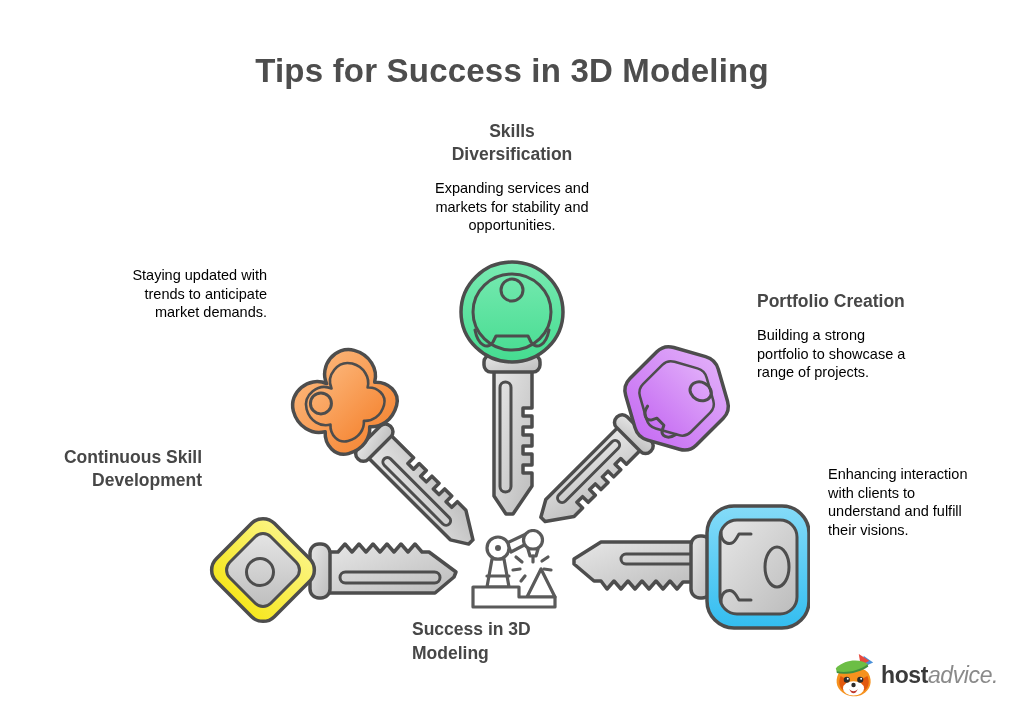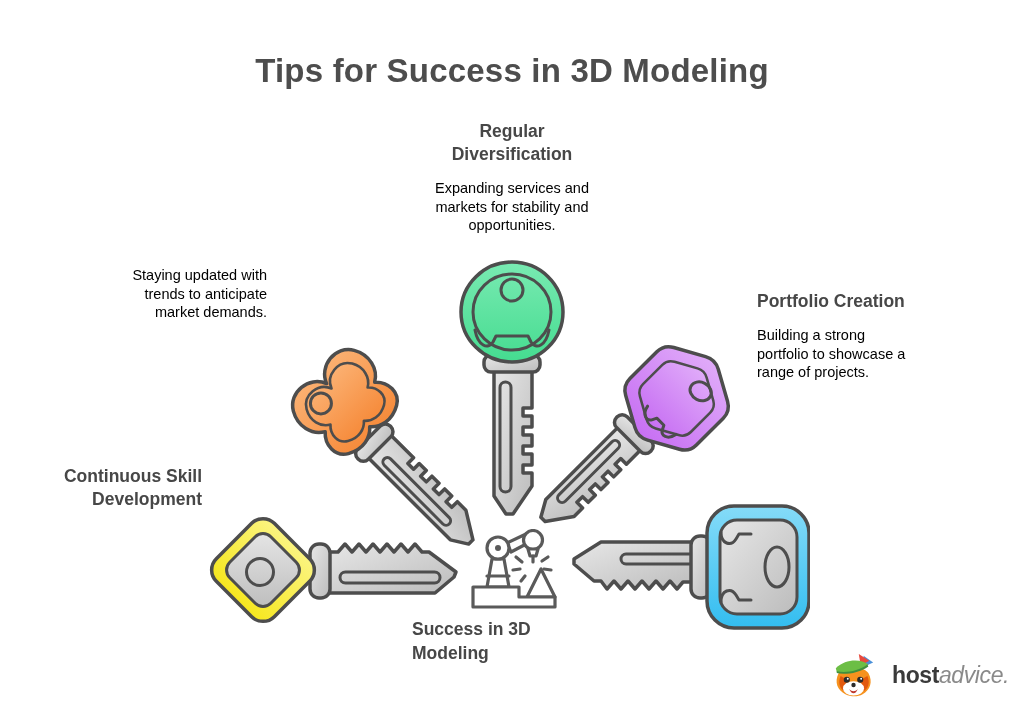--- a/index.html
+++ b/index.html
@@ -25,21 +25,21 @@
   .thin { stroke-width:3px !important; }
   .rot-l { transform:rotate(-45deg); }
   .rot-r { transform:rotate(45deg); }
 
   .robot { position:absolute; left:467px; top:529px; }
   .robot path, .robot circle, .robot rect, .robot line {
     stroke:#5a5a5a; stroke-width:3.2; stroke-linejoin:round; stroke-linecap:round; fill:#ffffff; }
   .robot .nofill { fill:none; }
   .robot .dot { fill:#5a5a5a; stroke:none; }
 
-  .logo { position:absolute; left:832px; top:653px; display:flex; align-items:center; gap:16px; }
+  .logo { position:absolute; left:832px; top:653px; display:flex; align-items:center; gap:5px; }
   .logo .word { font-size:23px; letter-spacing:-0.4px; }
   .logo .host { font-weight:800; color:#3a3a3a; }
   .logo .advice { font-style:italic; font-weight:400; color:#8a8a8a; }
   .fox path, .fox circle, .fox ellipse { stroke:none; }
 </style>
 </head>
 <body>
 
 <div class="canvas">
 
@@ -68,46 +68,50 @@
       <linearGradient id="gBlue" x1="0" y1="0" x2="0" y2="1">
         <stop offset="0" stop-color="#85DBF8"></stop>
           <stop offset="1" stop-color="#33BDF0"></stop>
       </linearGradient>
     </defs>
   </svg>
 
   <div class="title">Tips for Success in 3D Modeling</div>
 
   <div class="tip ta-c" style="left:400px; top:120px; width:224px;">
-    <div class="hd">Regular
+    <div class="hd">Skills
 Diversification</div>
     <div class="bd">Expanding services and
 markets for stability and
 opportunities.</div>
   </div>
 
   <div class="tip ta-r" style="left:97px; top:266px; width:170px;">
     <div class="bd">Staying updated with
 trends to anticipate
 market demands.</div>
   </div>
 
   <div class="tip ta-l" style="left:757px; top:290px; width:190px;">
     <div class="hd">Portfolio Creation</div>
     <div class="bd">Building a strong
 portfolio to showcase a
 range of projects.</div>
   </div>
 
-  <div class="tip ta-r" style="left:25px; top:465px; width:177px;">
+  <div class="tip ta-r" style="left:25px; top:446px; width:177px;">
     <div class="hd">Continuous Skill
 Development</div>
   </div>
 
   <div class="tip ta-l" style="left:828px; top:465px; width:160px;">
+    <div class="bd">Enhancing interaction
+with clients to
+understand and fulfill
+their visions.</div>
   </div>
 
   <svg class="key" style="left:445px; top:258px;" width="135" height="265" viewBox="0 0 135 265">
     <path d="M49,113 V238 L61,256 H68 L87,228 V215 H78 V207 H87 V196 H78 V188 H87 V177 H78 V169 H87 V158 H78 V150 H87 V113 Z" fill="url(#gGray)"></path>
     <rect class="thin" x="55" y="124" width="11" height="110" rx="5.5" fill="none"></rect>
     <rect x="39" y="97" width="56" height="17" rx="7" fill="url(#gGray)"></rect>
     <ellipse cx="67" cy="54" rx="51" ry="50" fill="url(#gGreen)"></ellipse>
     <ellipse class="thin" cx="67" cy="54" rx="39" ry="38" fill="none"></ellipse>
     <path class="thin" d="M30,72 C33,88 43,92 48,84 L51,78 H83 L86,84 C91,92 101,88 104,72" fill="none"></path>
     <circle class="thin" cx="67" cy="32" r="11" fill="none"></circle>

